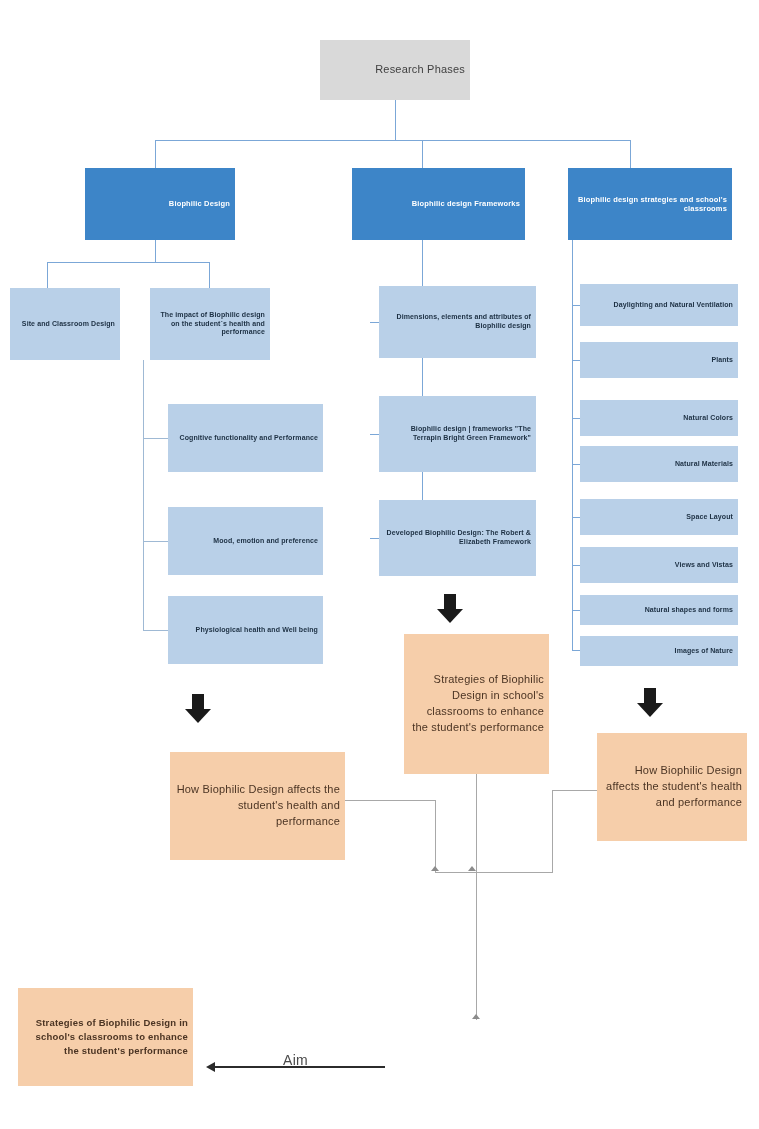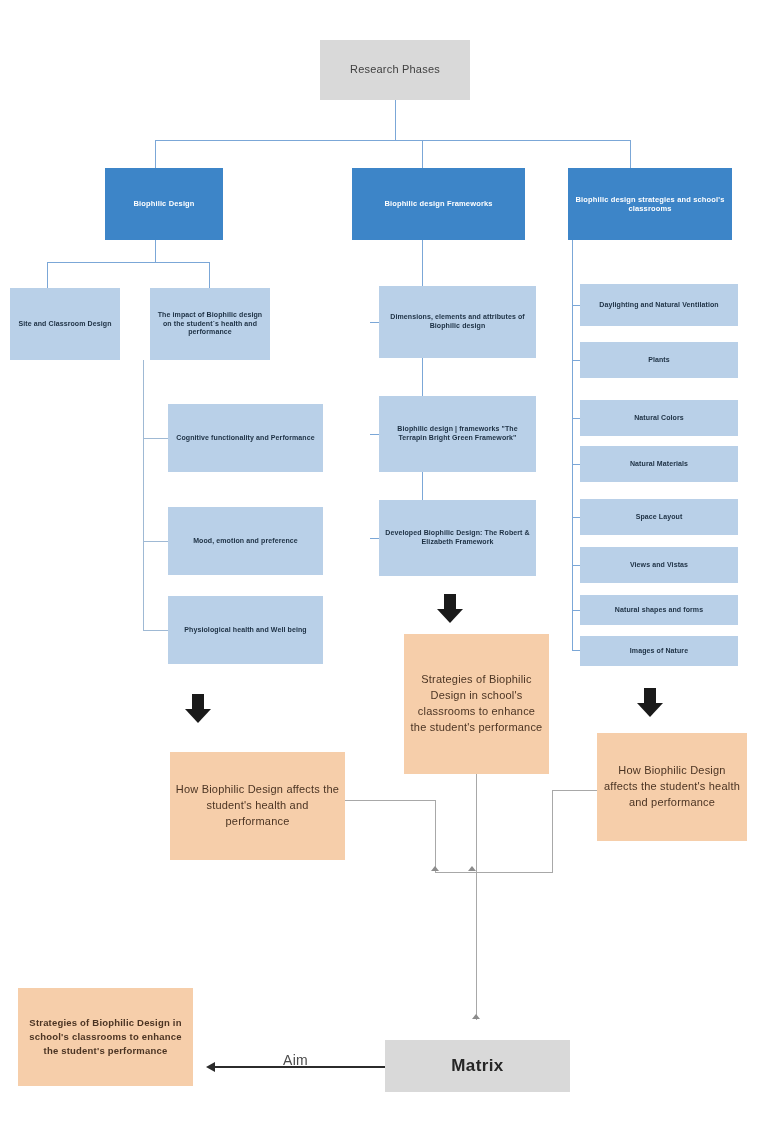--- a/index.html
+++ b/index.html
@@ -19,21 +19,21 @@
     overflow: hidden;
   }
 
   
   .node {
     position: absolute;
     box-sizing: border-box;
     display: flex;
     align-items: center;
     justify-content: center;
-    text-align: center;
+    text-align: right;
     line-height: 1.25;
     padding: 3px 5px;
     overflow: hidden;
   }
   .node span { display: block; width: 100%; }
 
   .n-root {
     background: #d9d9d9;
     color: #3f3f3f;
     font-size: 11px;
@@ -140,21 +140,21 @@
   </div>
 
   <div class="line v" style="left:395px; top:100px; height:40px;"></div>
 
   <div class="line h" style="left:155px; top:140px; width:475px;"></div>
 
   <div class="line v" style="left:155px; top:140px; height:28px;"></div>
   <div class="line v" style="left:422px; top:140px; height:28px;"></div>
   <div class="line v" style="left:630px; top:140px; height:28px;"></div>
 
-  <div class="node n-blue" style="left:85px; top:168px; width:118px; height:72px;margin-left:20px;">
+  <div class="node n-blue" style="left:85px; top:168px; width:150px; height:72px;">
     <span>Biophilic Design</span>
   </div>
 
   <div class="node n-blue" style="left:352px; top:168px; width:173px; height:72px;">
     <span>Biophilic design Frameworks</span>
   </div>
 
   <div class="node n-blue" style="left:548px; top:168px; width:164px; height:72px;margin-left:20px;">
     <span>Biophilic design strategies and school's classrooms</span>
   </div>
@@ -277,23 +277,20 @@
   <div class="line v grey" style="left:476px; top:774px; height:98px; background:#a8a8a8;"></div>
 
   <div class="line h grey" style="left:435px; top:872px; width:118px; background:#a8a8a8;"></div>
 
   <div class="tri-up" style="left:431px; top:866px;"></div>
   <div class="tri-up" style="left:468px; top:866px;"></div>
 
   <div class="line v grey" style="left:476px; top:872px; height:148px; background:#a8a8a8;"></div>
   <div class="tri-up" style="left:472px; top:1014px;"></div>
 
-  <div class="node n-matrix" style="left:385px; top:1040px; width:185px; height:52px;">
-    <span>Matrix</span>
-  </div>
 
   <div class="line h grey" style="left:215px; top:1066px; width:170px; background:#2b2b2b; height:2px;"></div>
   <div class="tri-left" style="left:206px; top:1062px;"></div>
   <div class="aim-label" style="left:283px; top:1052px;">Aim</div>
 
   <div class="node n-orange small" style="left:18px; top:988px; width:175px; height:98px;">
     <span>Strategies of Biophilic Design in school's classrooms to enhance the student's performance</span>
   </div>
 
 </div>

